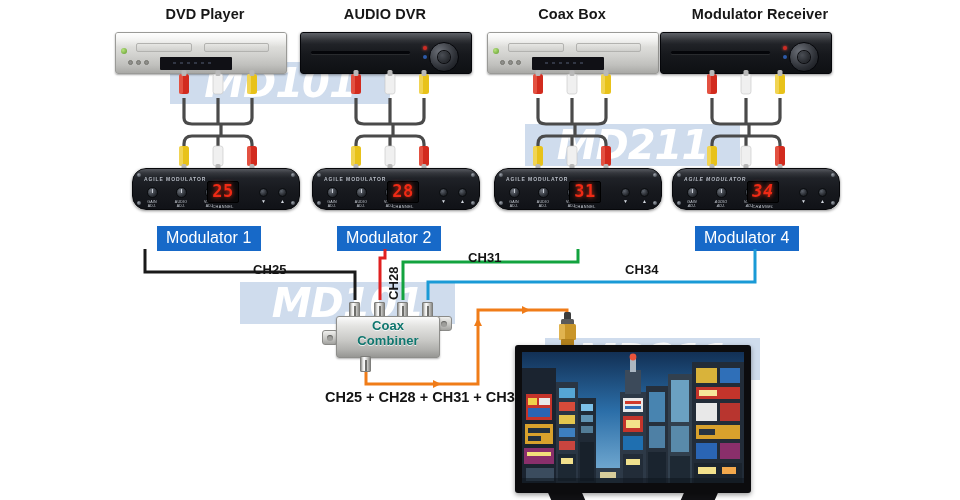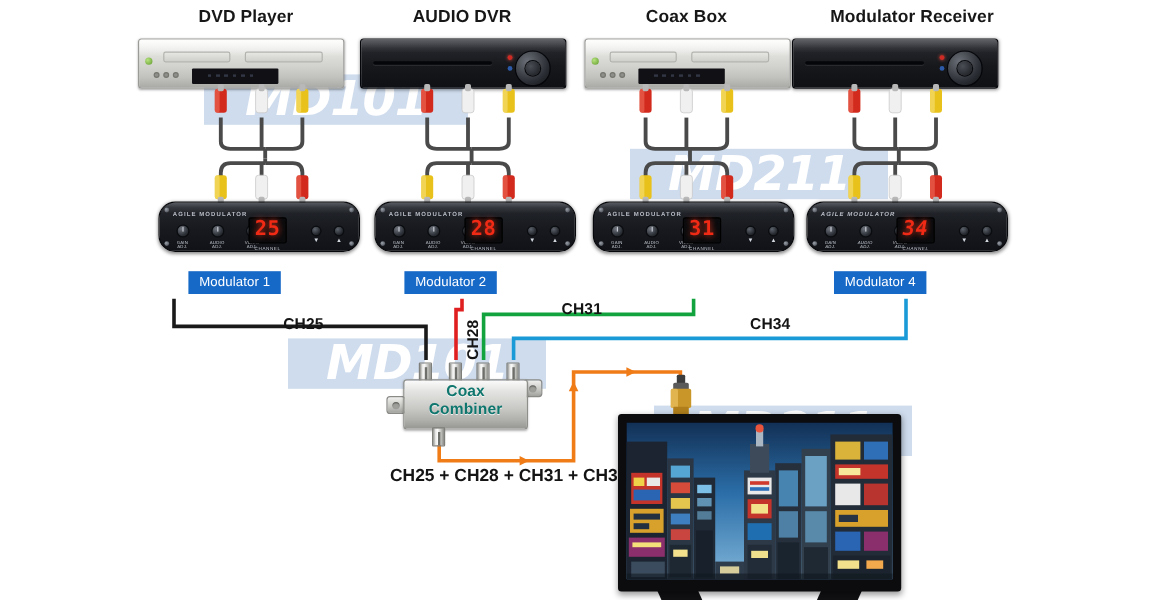--- a/index.html
+++ b/index.html
@@ -175,21 +175,21 @@
     background:radial-gradient(circle at 34% 30%,#5d636c,#26292f 62%,#111316);
     border:1px solid #0a0c0f;
   }
   .mbtn .ar{ font-size:5px; color:#d3d8df; line-height:6px; margin-top:1px;}
 
   
   .blue-label{
     position:absolute;
     background:#1769c8;
     color:#ffffff;
-    font-size:11px;
+    font-size:16px;
     font-weight:400;
     padding:3px 9px 4px;
     white-space:nowrap;
     letter-spacing:.1px;
     font-family:"Liberation Sans",sans-serif;
   }
 
   
   .ch-label{
     position:absolute;
@@ -633,21 +633,21 @@
 
     <path d="M755,249 L755,282 L428,282 L428,300" stroke="#1a9ad6" stroke-width="3" fill="none"></path>
 
     <path d="M366,368 L366,384 L478,384 L478,310 L567,310 L567,318" stroke="#f07c18" stroke-width="3" fill="none"></path>
 
     <polygon points="441,384 433,380 433,388" fill="#f07c18"></polygon>
     <polygon points="478,318 474,326 482,326" fill="#f07c18"></polygon>
     <polygon points="530,310 522,306 522,314" fill="#f07c18"></polygon>
   </svg>
 
-  <div class="ch-label" style="left:236px; top:262px;">CH25</div>
+  <div class="ch-label" style="left:253px; top:262px;">CH25</div>
   <div class="ch-label vert" style="left:386px; top:300px;">CH28</div>
   <div class="ch-label" style="left:468px; top:250px;">CH31</div>
   <div class="ch-label" style="left:625px; top:262px;">CH34</div>
 
   <div class="combiner" style="left:318px; top:290px; width:140px; height:90px;">
     <div class="port" style="left:31px;  top:12px;"></div>
     <div class="port" style="left:56px;  top:12px;"></div>
     <div class="port" style="left:79px;  top:12px;"></div>
     <div class="port" style="left:104px; top:12px;"></div>
     <div class="tab" style="left:4px;   top:40px;"></div>

